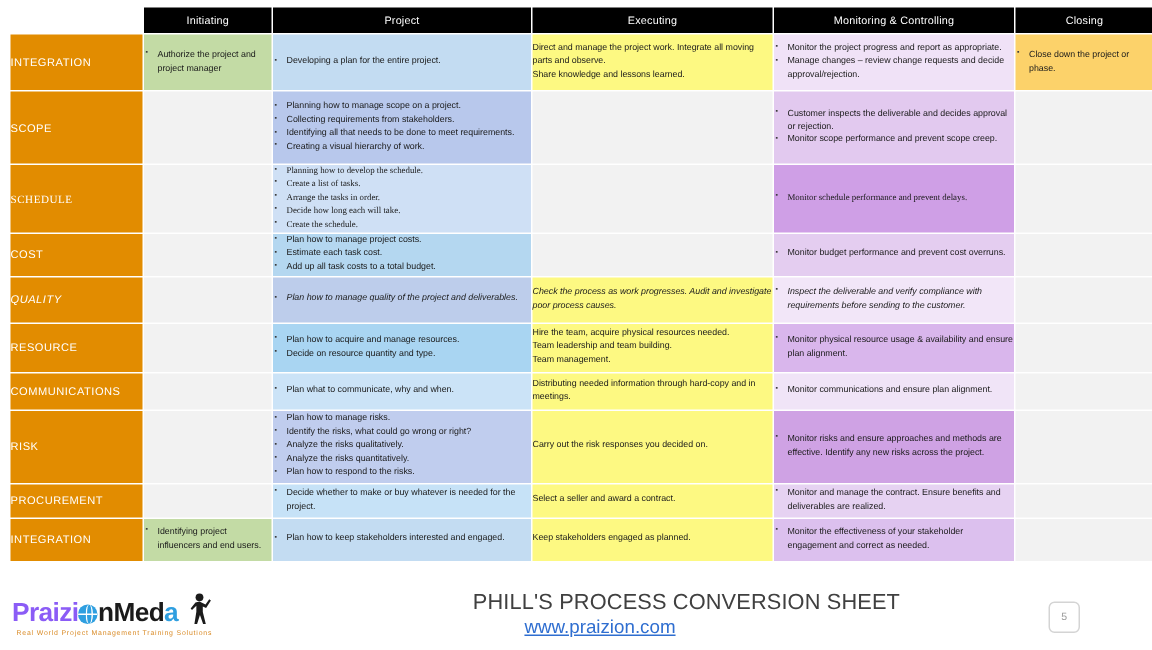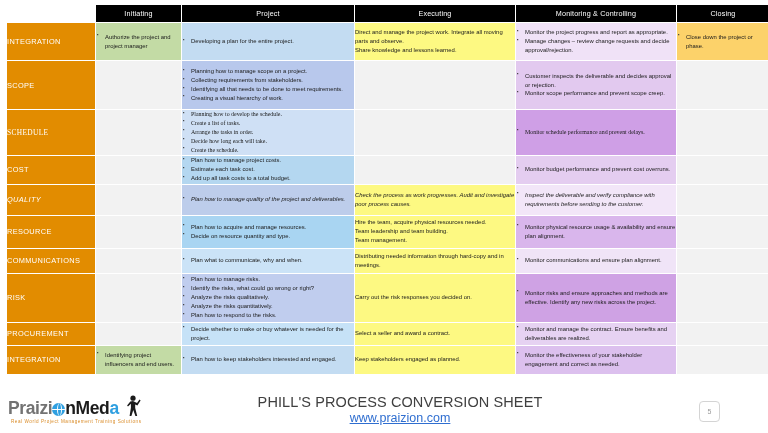--- a/index.html
+++ b/index.html
@@ -140,21 +140,21 @@
   .logo-word {
     position: absolute;
     left: 0;
     top: 4px;
     font-size: 17.5px;
     font-weight: bold;
     letter-spacing: -0.4px;
     white-space: nowrap;
     font-family: "Liberation Sans", sans-serif;
   }
-  .logo-praizi { color: #737373; }
+  .logo-praizi { color: #8b5cf6; }
   .logo-n      { color: #1b1b1b; }
   .logo-med    { color: #1b1b1b; }
   .logo-ia     { color: #2f9fe0; }
   .logo-globe {
     display: inline-block;
     width: 13px;
     height: 13px;
     border-radius: 50%;
     background: #2f9fe0;
     position: relative;
@@ -202,20 +202,21 @@
     top: 2px;
     width: 400px;
     text-align: center;
   }
   .deck-title {
     font-size: 14.5px;
     color: #404040;
     letter-spacing: .1px;
     font-family: "Liberation Sans", sans-serif;
     white-space: nowrap;
+    text-align: right;
   }
   .deck-url {
     margin-top: 1px;
     font-size: 12.5px;
     color: #2f6ed0;
     text-decoration: underline;
     font-family: "Liberation Sans", sans-serif;
   }
 
   .page-badge {

